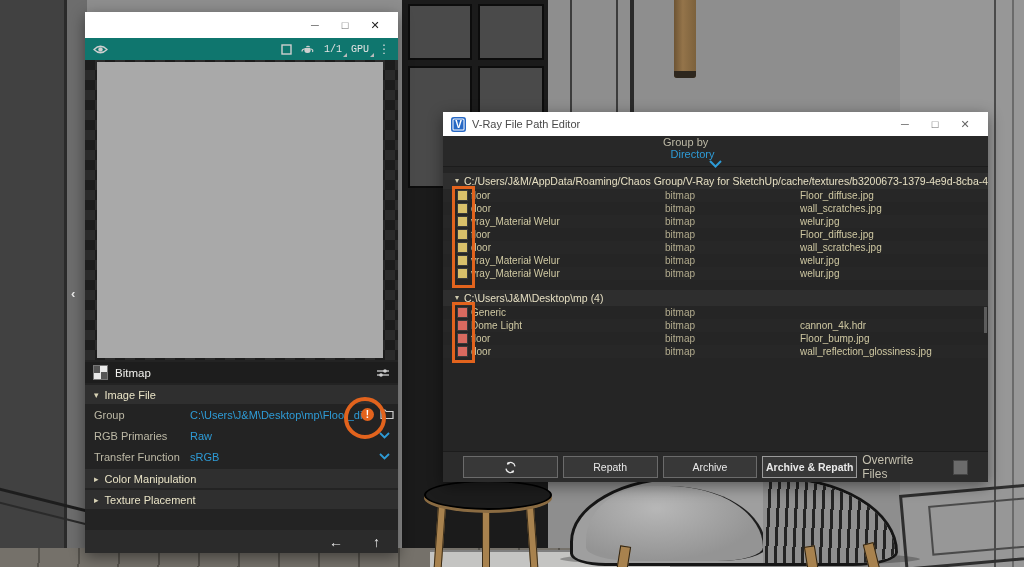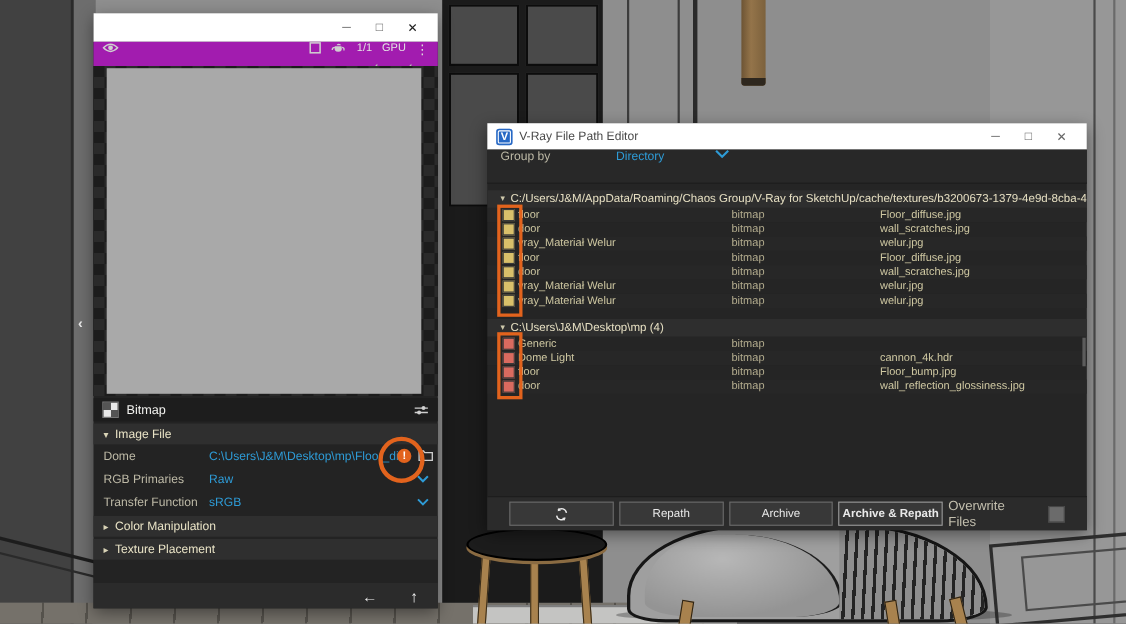--- a/index.html
+++ b/index.html
@@ -37,21 +37,21 @@
   .chair-shadow{left:560px;top:552px;width:360px;height:14px;background:rgba(40,40,40,.35);border-radius:50%;}
   
   .win{position:absolute;box-shadow:0 4px 14px rgba(0,0,0,.45);}
   .titlebar{background:#fff;display:flex;align-items:center;padding:0 8px;box-sizing:border-box;}
   .titlebar .caption{font-size:11px;color:#4a4a4a;margin-left:6px;flex:1;}
   .winbtn{width:30px;text-align:center;font-size:11px;color:#666;cursor:default;}
   .winbtn.close{color:#222;}
   
   .preview-window{left:85px;top:12px;width:313px;height:541px;background:#232323;display:flex;flex-direction:column;}
   .pv-titlebar{height:26px;}
-  .pv-toolbar{height:22px;background:#a21caf;display:flex;padding:0 8px;gap:9px;color:#cfcfcf;}
+  .pv-toolbar{height:22px;background:#0f766e;display:flex;align-items:center;padding:0 8px;gap:9px;color:#cfcfcf;font-family:Liberation Mono, monospace;}
   .pv-toolbar .spacer{flex:1;}
   .tb-txt{font-size:10px;color:#e3e3e3;position:relative;}
   .dd-corner{position:absolute;right:-5px;bottom:-2px;width:0;height:0;border-left:4px solid transparent;border-bottom:4px solid #bbb;}
   .kebab{font-size:12px;color:#ddd;letter-spacing:0;}
   .preview-area{height:300px;background:#161616;
     background-image:conic-gradient(#2a2a2a 25%,#1c1c1c 0 50%,#2a2a2a 0 75%,#1c1c1c 0);
     background-size:20px 20px;position:relative;}
   .preview-image{position:absolute;left:12px;right:15px;top:2px;bottom:2px;background:#a9a9a9;}
   .bitmap-header{height:21px;background:#1d1d1d;display:flex;align-items:center;padding:0 8px;gap:7px;margin-top:2px;}
   .bitmap-header .lbl{color:#f1f1ee;font-size:11.5px;flex:1;}
@@ -66,21 +66,21 @@
   .warn-ico{position:absolute;right:24px;top:4px;width:13px;height:13px;border-radius:50%;background:#e2631d;color:#fff;font-size:10px;font-weight:bold;text-align:center;line-height:13px;}
   .folder-ico{position:absolute;right:4px;top:4px;}
   .ann-circle{position:absolute;right:12px;top:-7px;width:34px;height:34px;border:4px solid #e2631d;border-radius:50%;z-index:5;}
   .pv-fill{flex:1;background:#232323;}
   .pv-footer{height:23px;background:#2b2b2b;display:flex;align-items:center;justify-content:flex-end;gap:30px;padding:0 18px;color:#ededed;font-size:14px;}
   .collapse-chevron{position:absolute;left:71px;top:286px;color:#e6e6e6;font-size:13px;font-weight:bold;}
   
   .editor-window{left:443px;top:112px;width:545px;height:370px;background:#252525;display:flex;flex-direction:column;}
   .ed-titlebar{height:24px;}
   .vray-logo{width:15px;height:15px;background:#2668c5;border-radius:3px;color:#fff;font-size:10px;font-weight:bold;text-align:center;line-height:15px;box-shadow:inset 0 0 0 1.5px #2668c5, inset 0 0 0 2.5px #fff;}
-  .groupby{height:30px;display:flex;align-items:flex-start;padding:0 12px;background:#282828;border-bottom:1px solid #1c1c1c;}
+  .groupby{height:30px;display:flex;align-items:center;padding:0 12px;background:#282828;border-bottom:1px solid #1c1c1c;flex-direction:column;}
   .groupby .glabel{font-size:11px;color:#bdb9a6;width:105px;}
   .groupby .gval{font-size:11px;width:90px;}
   .list{flex:1;position:relative;padding-top:6px;overflow:hidden;}
   .group-header{height:16px;line-height:16px;background:#2e2e2e;color:#e6dfc2;font-size:10.5px;padding-left:12px;white-space:nowrap;overflow:hidden;display:flex;align-items:center;gap:5px;margin-bottom:0;}
   .group-header .tri{font-size:8px;color:#cfc9ac;}
   .rowgrid{display:grid;grid-template-columns:28px 194px 135px 1fr;height:13px;line-height:13px;font-size:10px;align-items:center;}
   .rowgrid:nth-child(odd){background:#272727;}
   .rname,.rfile{color:#cfc8a2;white-space:nowrap;overflow:hidden;}
   .rtype{color:#b3ac8e;}
   .swatch{width:9px;height:9px;margin-left:14px;border:1px solid #3a3a3a;}
@@ -187,21 +187,21 @@
             <circle cx="9" cy="4" r="1.8" fill="#cfcfcf"></circle>
             <circle cx="5" cy="8" r="1.8" fill="#cfcfcf"></circle>
           </svg>
       </span>
     </div>
     <div class="sec-header">
       <span class="tri">▾</span>
       <span>Image File</span>
     </div>
     <div class="param-row">
-      <span class="plabel">Dome</span>
+      <span class="plabel">Group</span>
       <span class="param-val blue">C:\Users\J&amp;M\Desktop\mp\Floor_diffus...</span>
       <span class="warn-ico">!</span>
       <span class="folder-ico">
         <svg width="14" height="12" viewBox="0 0 14 12">
             <path d="M1 2 h4 l1.2 1.5 H13 V10.5 H1Z" fill="none" stroke="#cfcfcf" stroke-width="1.2"></path>
           </svg>
       </span>
       <span class="ann-circle"></span>
     </div>
     <div class="param-row">

